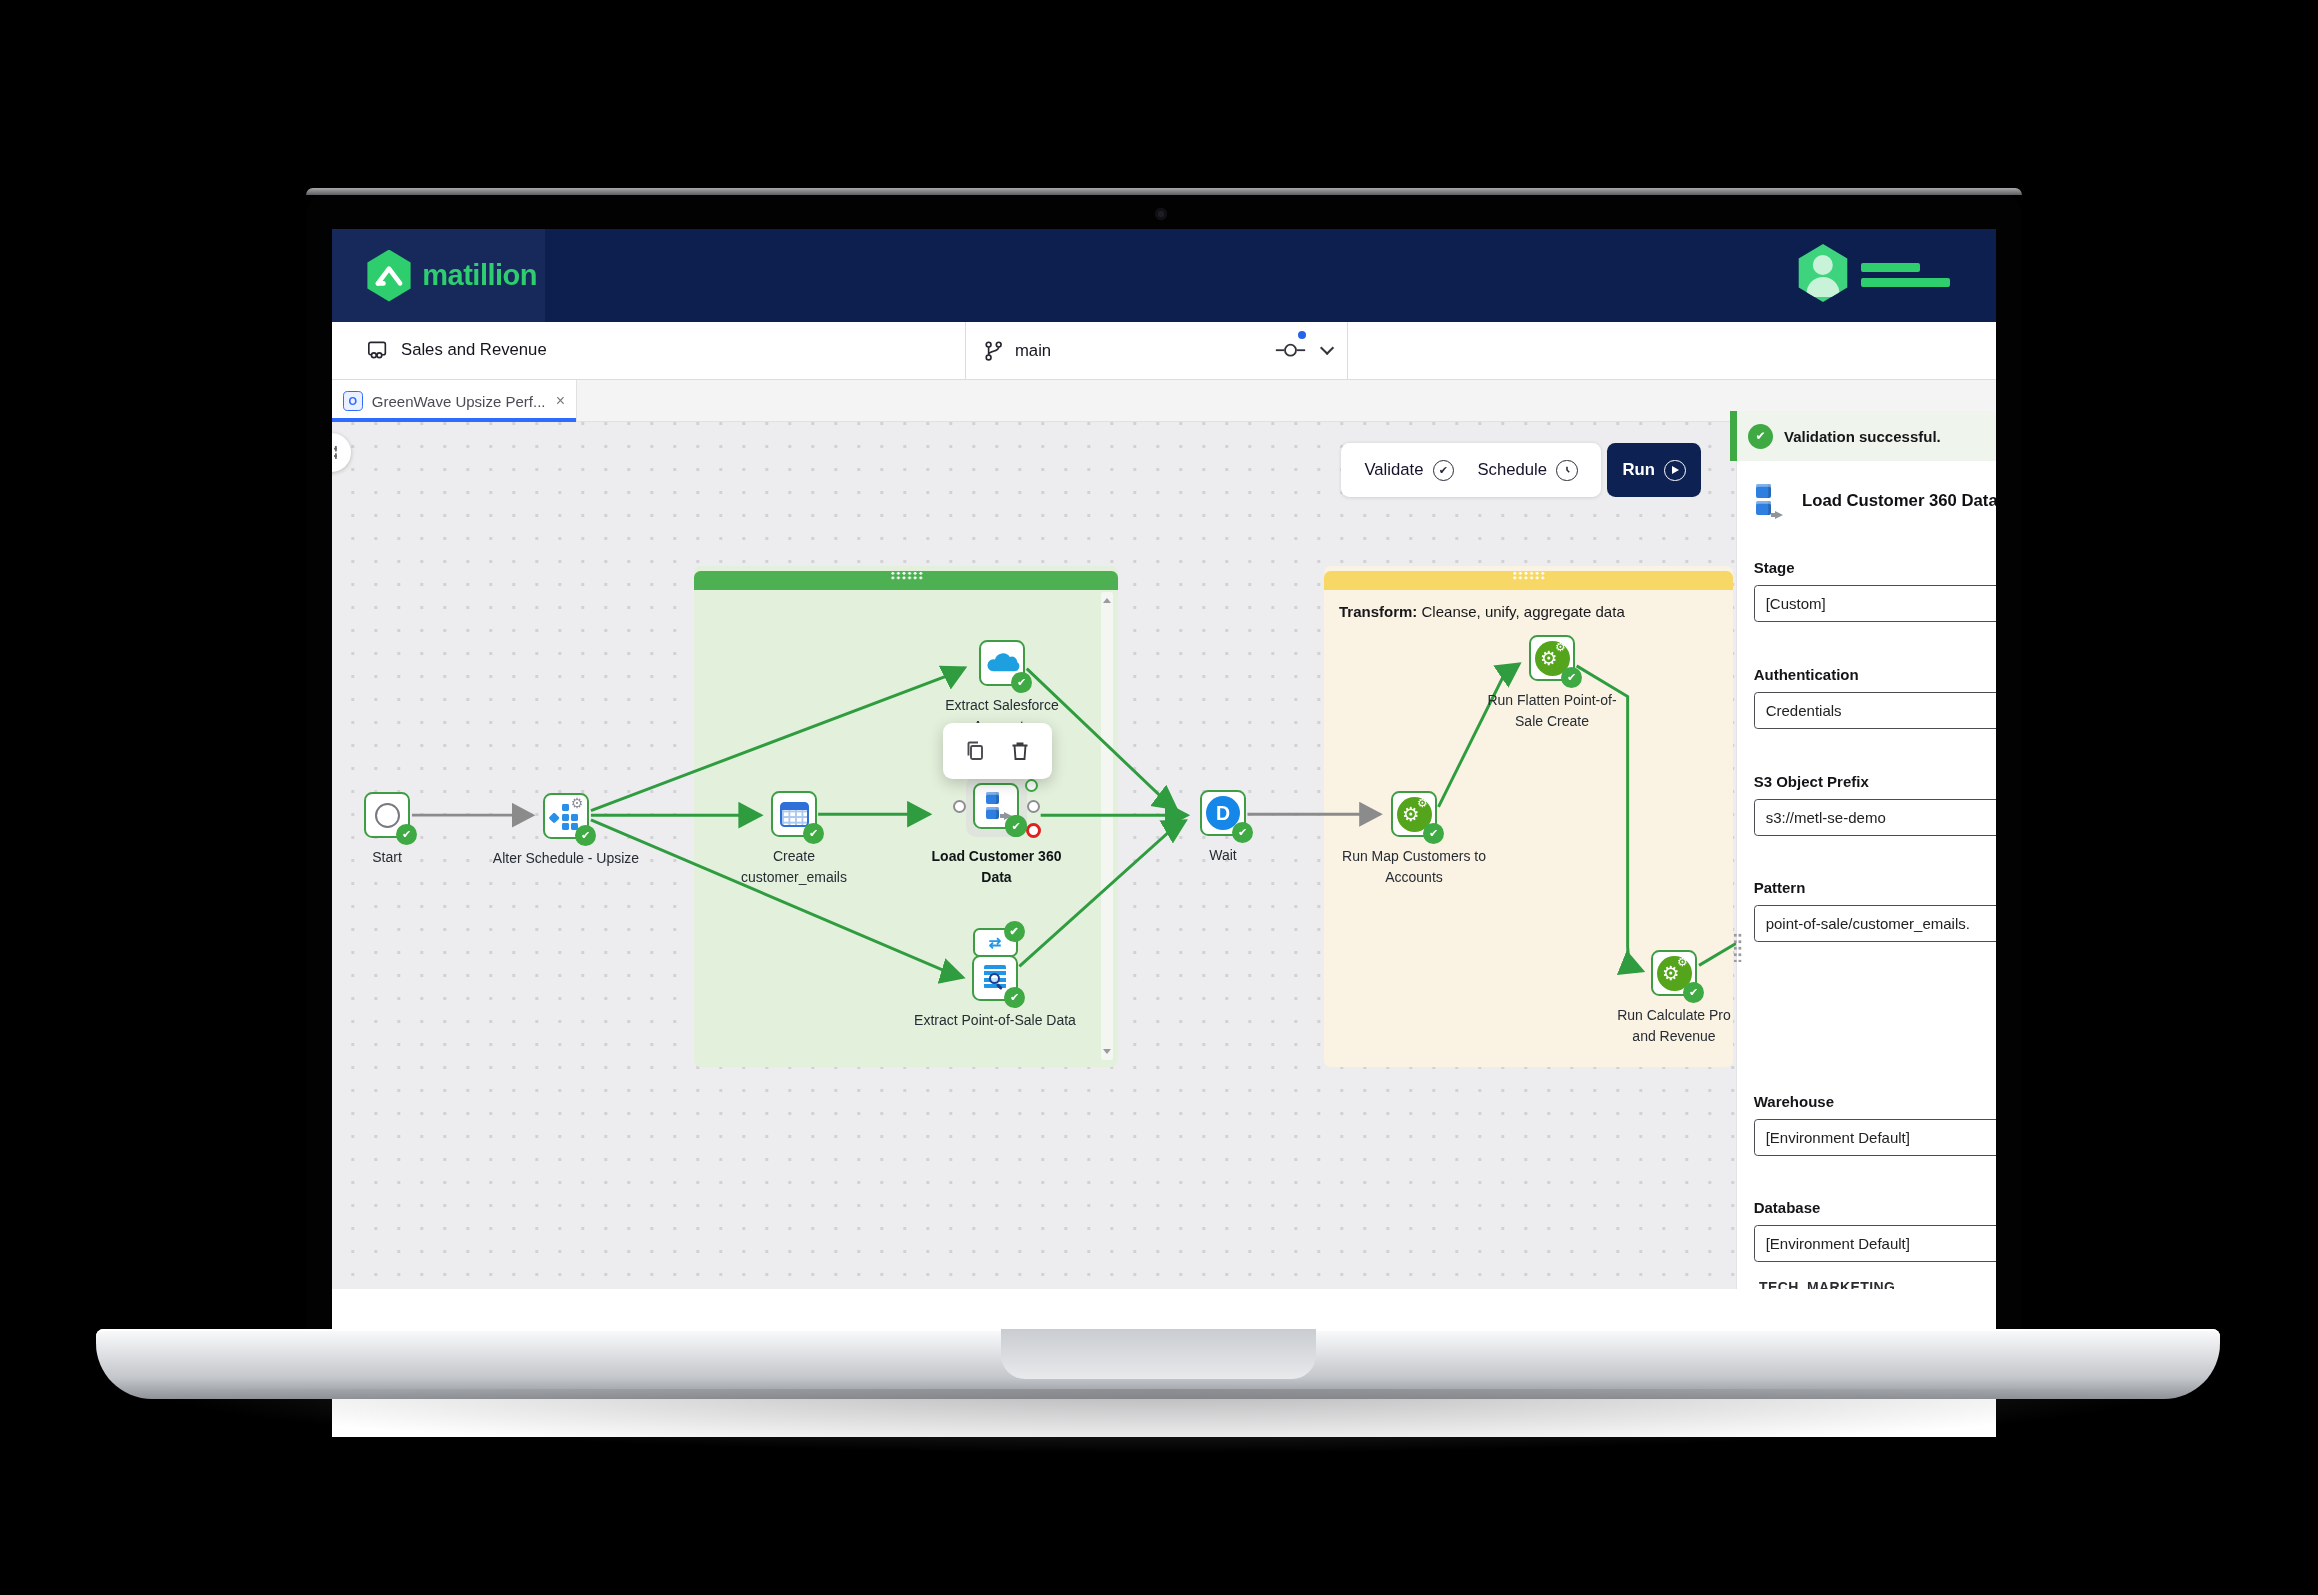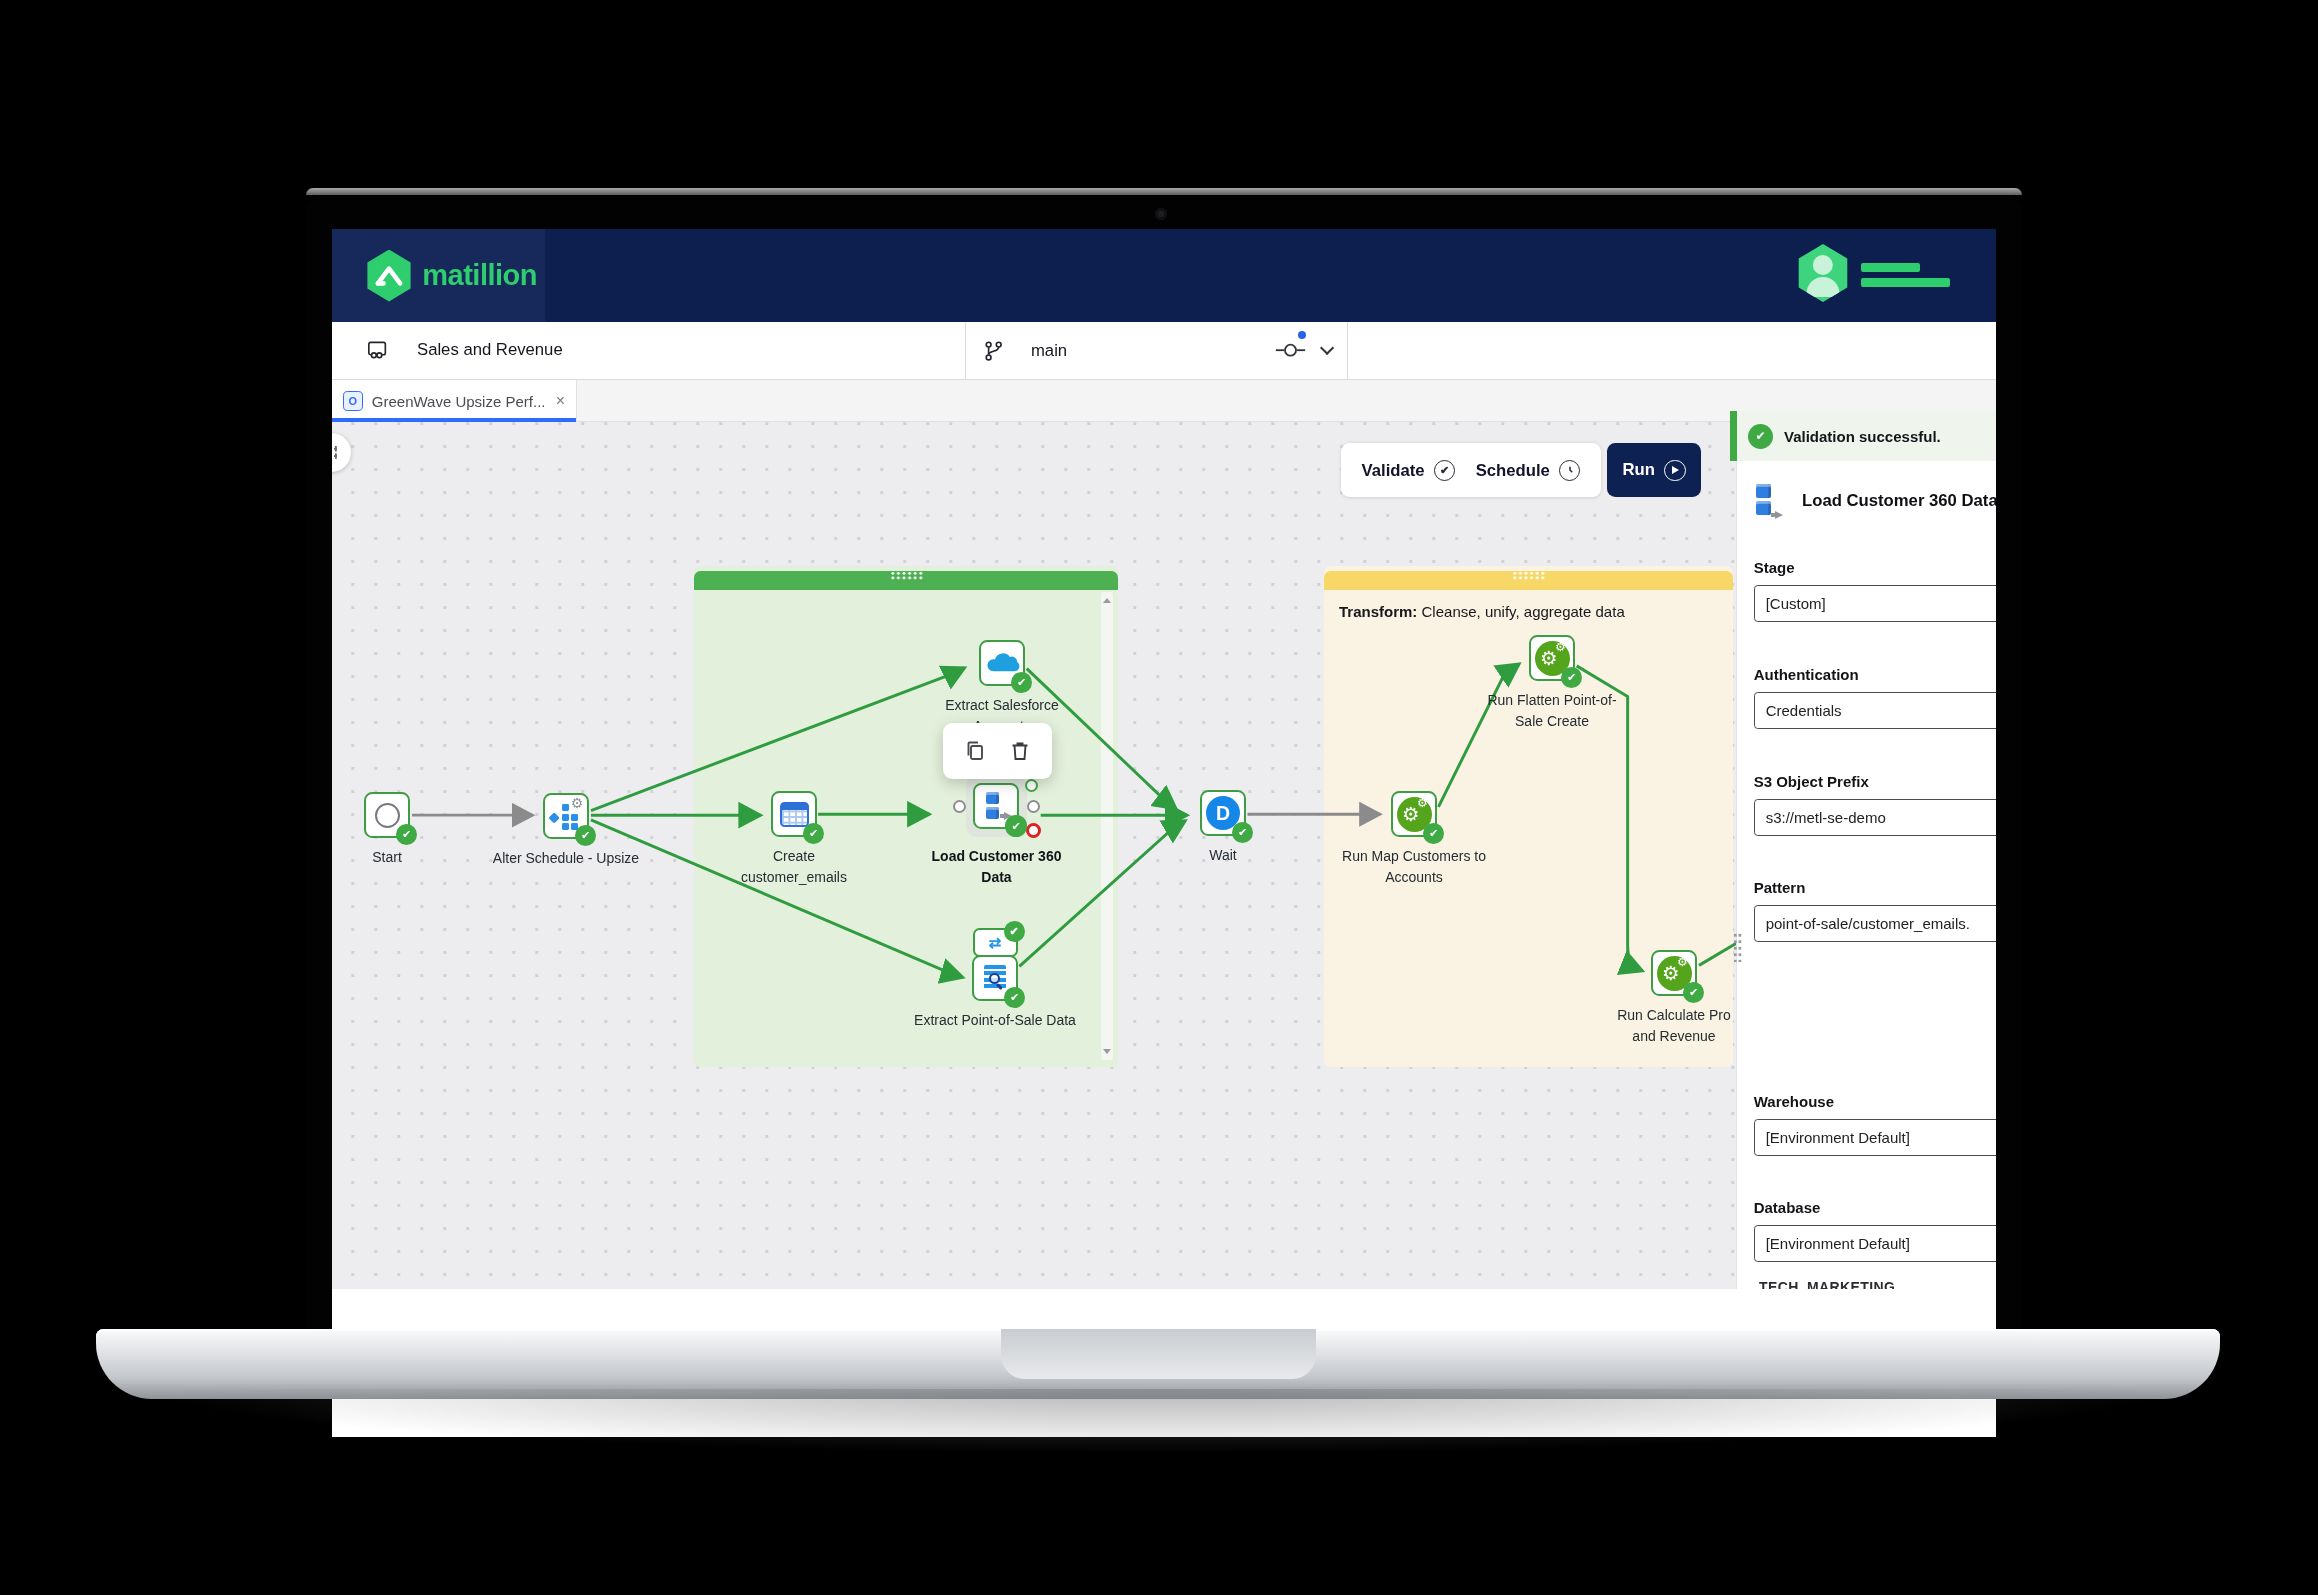--- a/index.html
+++ b/index.html
@@ -27,21 +27,21 @@
   .user-area{position:absolute;right:46px;top:15px;display:flex;align-items:center;gap:11px}
   .avatar-hex{width:54px;height:58px;background:#3ed47e;clip-path:polygon(50% 0%,95% 25%,95% 75%,50% 100%,5% 75%,5% 25%);position:relative}
   .avatar-hex .head{position:absolute;left:50%;top:11px;transform:translateX(-50%);width:20.4px;height:20.4px;border-radius:50%;background:#c9f3d9}
   .avatar-hex .bod{position:absolute;left:50%;top:33px;transform:translateX(-50%);width:33px;height:20.4px;border-radius:16.7px 16.7px 0 0;background:#c9f3d9}
   .menu-bars{display:flex;flex-direction:column;gap:5.6px;margin-top:3.7px}
   .menu-bars .b1{width:59px;height:9.3px;background:#2ece6e;border-radius:1.9px}
   .menu-bars .b2{width:89px;height:9.3px;background:#2ece6e;border-radius:1.9px}
 
   
   .toolbar{position:absolute;left:0;top:93px;width:100%;height:58px;background:#fff;border-bottom:0.9px solid #dcdce0;display:flex;align-items:center}
-  .tb-item{display:flex;align-items:center;gap:28px;font-size:16.7px;color:#15151f;font-weight:500}
+  .tb-item{display:flex;align-items:center;gap:12px;font-size:16.7px;color:#15151f;font-weight:500}
   .tb-sep{width:0.9px;height:58px;background:#dcdce0;flex:none}
   .proj{padding-left:35px;width:633px}
   .branch{padding-left:16.7px;width:241px}
   .commit-wrap{position:relative;margin-left:67px;display:flex;align-items:center;gap:15px}
   .blue-dot{position:absolute;right:26px;top:-9.3px;width:8.3px;height:8.3px;border-radius:50%;background:#2563eb}
   .chev{width:10.2px;height:10.2px;border-right:2.4px solid #33333d;border-bottom:2.4px solid #33333d;transform:rotate(45deg);margin-top:-4.6px}
 
   
   .tabstrip{position:absolute;left:0;top:151px;width:100%;height:42px;background:#f4f4f5;border-bottom:0.9px solid #e1e1e4}
   .tab{position:absolute;left:0;top:0;width:245px;height:42px;background:#fff;border-right:0.9px solid #e1e1e4;display:flex;align-items:center;gap:9.3px;padding:0 11px}
@@ -110,21 +110,21 @@
   .halo{position:relative;width:61px;height:61px;background:#dfe4dd;border-radius:10.2px;padding:7.4px}
   .port{position:absolute;width:13px;height:13px;border-radius:50%;background:#fff;border:2.8px solid #8d8d93}
   .port.green{border-color:#3fa944}
   .port.red{border-color:#dd2222;border-width:3.2px;width:15px;height:15px}
 
   
   .popup{position:absolute;left:611px;top:301px;width:109px;height:56px;background:#fff;border-radius:9.3px;box-shadow:0 4.6px 15px rgba(0,0,0,.20);display:flex;align-items:center;justify-content:center;gap:20.4px;z-index:4}
 
   
   .pill{position:absolute;left:1009px;top:21.3px;width:260px;height:54px;background:#fff;border-radius:8.3px;box-shadow:0 0.9px 3.7px rgba(0,0,0,.12);display:flex;align-items:center;justify-content:space-evenly;z-index:5}
-  .pill .act{display:flex;align-items:flex-end;gap:9.3px;font-size:16.7px;font-weight:700;color:#13132b}
+  .pill .act{display:flex;align-items:flex-start;gap:9.3px;font-size:16.7px;font-weight:400;color:#13132b}
   .ring{width:21.3px;height:21.3px;border:1.9px solid #2a2a38;border-radius:50%;display:flex;align-items:center;justify-content:center;font-size:11px;color:#2a2a38}
   .run-btn{position:absolute;left:1275px;top:21.3px;width:94px;height:54px;background:#0d2152;border-radius:8.3px;display:flex;align-items:center;justify-content:center;gap:9.3px;color:#fff;font-size:16.7px;font-weight:700;z-index:5}
   .ring.w{border-color:#fff;color:#fff}
   .tri{width:0;height:0;border-left:7.4px solid #fff;border-top:4.6px solid transparent;border-bottom:4.6px solid transparent;margin-left:1.9px}
 
   
   .banner{position:absolute;left:1398px;top:182px;width:266px;height:50px;background:#eff4ec;border-left:7.4px solid #3fa944;display:flex;align-items:center;gap:11px;padding-left:11px;z-index:11}
   .banner .chk{width:25px;height:25px;border-radius:50%;background:#3fa944;color:#fff;font-size:12px;display:flex;align-items:center;justify-content:center;flex:none}
   .banner .btxt{font-size:15px;font-weight:700;color:#15151a;white-space:nowrap}
   .panel{position:absolute;left:1405px;top:182px;width:259px;height:878px;background:#fff;overflow:hidden;z-index:10;box-shadow:-0.9px 0 0 #e2e2e6}

